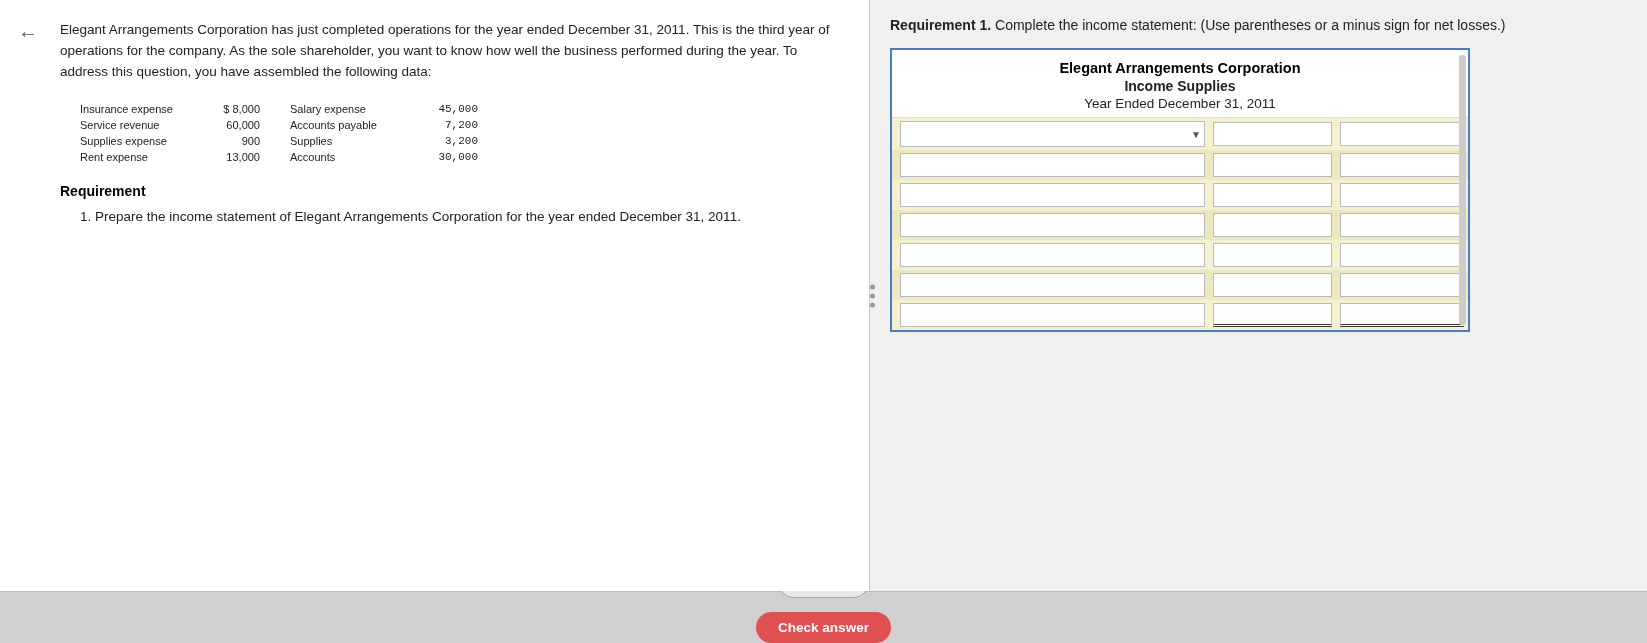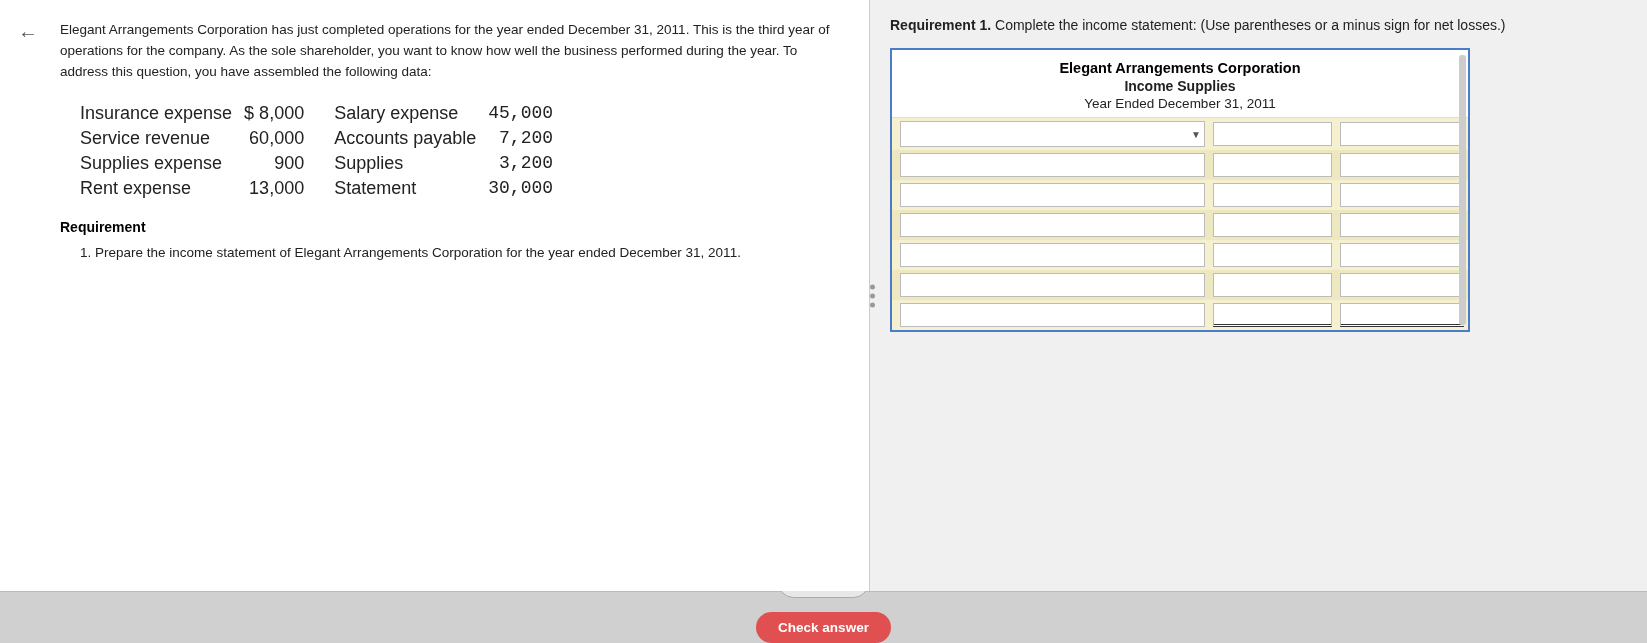--- a/index.html
+++ b/index.html
@@ -45,21 +45,21 @@
       margin-bottom: 18px;
     }
 
     .data-table {
       margin: 0 0 18px 20px;
       border-collapse: collapse;
     }
 
     .data-table td {
       padding: 2px 12px 2px 0;
-      font-size: 18px;
+      font-size: 11px;
       color: #222;
       vertical-align: top;
     }
 
     .data-table td.label-col { min-width: 140px; }
     .data-table td.value-col { min-width: 70px; text-align: right; padding-right: 30px; }
     .data-table td.label2-col { min-width: 140px; }
     .data-table td.value2-col { min-width: 60px; text-align: right; font-family: Liberation Mono, monospace; }
 
     .requirement-heading {
@@ -279,21 +279,21 @@
     </tr>
           <tr>
       <td class="label-col">Supplies expense</td>
       <td class="value-col">900</td>
       <td class="label2-col">Supplies</td>
       <td class="value2-col">3,200</td>
     </tr>
           <tr>
       <td class="label-col">Rent expense</td>
       <td class="value-col">13,000</td>
-      <td class="label2-col">Statement</td>
+      <td class="label2-col">Accounts</td>
       <td class="value2-col">30,000</td>
     </tr>
         </tbody>
     </table>
 
     <p class="requirement-heading">Requirement</p>
     <p class="requirement-item">1.  Prepare the income statement of Elegant Arrangements Corporation for the year ended December 31, 2011.</p>
   </div>
 
   <div class="separator">

